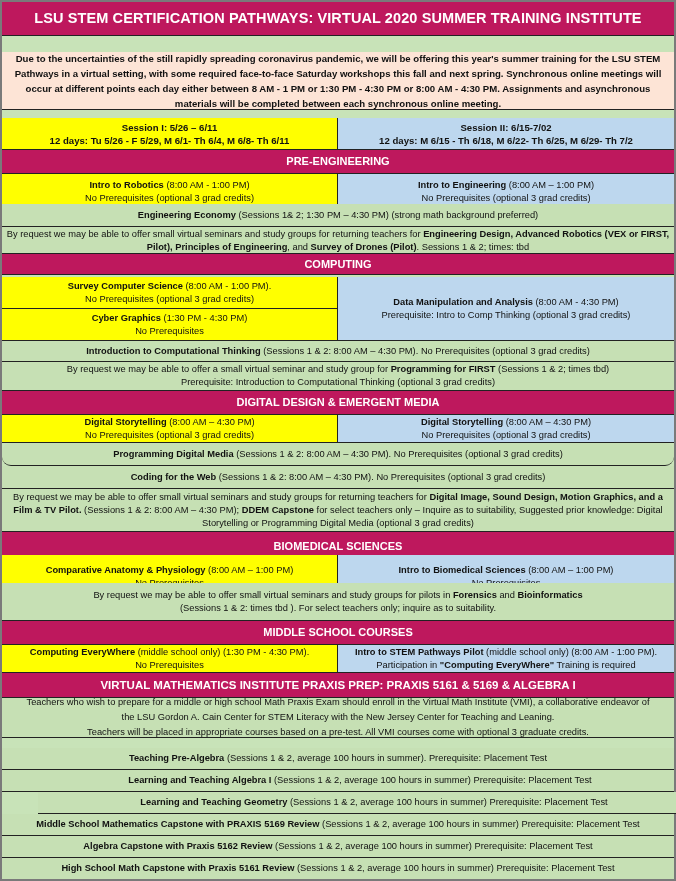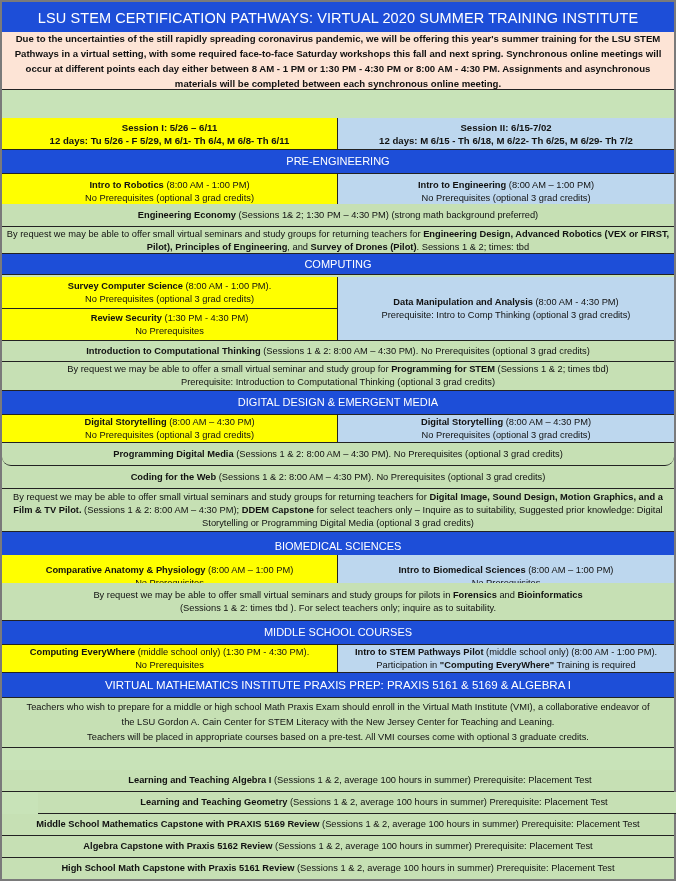--- a/index.html
+++ b/index.html
@@ -7,21 +7,21 @@
   body { font-family: "Liberation Sans", sans-serif; color: #111; }
   .sheet {
     position: absolute; left: 0; top: 0; width: 676px; height: 881px;
     border: 2px solid #7a7a7a; background: #c8e3b8;
   }
   .row { position: absolute; left: 0; width: 672px; display: flex; border-bottom: 1px solid #222; }
   .cell {
     display: flex; flex-direction: column; align-items: center; justify-content: center;
     text-align: center; font-size: 9.3px; line-height: 13px; padding: 0 4px;
   }
-  .purple { background: #1d4ed8; color: #fff; font-weight: normal; }
+  .purple { background: #be185d; color: #fff; font-weight: bold; }
   .peach { background: #fde4d6; }
   .yellow { background: #ffff00; }
   .blue { background: #bdd7ee; }
   .green { background: #c6e0b4; }
   .half-l { width: 336px; border-right: 1px solid #222; }
   .half-r { width: 336px; }
   .full { width: 672px; }
   b { font-weight: bold; }
   .title { font-size: 14.5px; letter-spacing: 0.1px; }
   .sec { font-size: 11px; }
@@ -32,21 +32,21 @@
 </style>
 </head>
 <body>
 
 <div class="sheet">
 
   <div class="row purple" style="top:0;height:34px;">
     <div class="cell full title">LSU STEM CERTIFICATION PATHWAYS: VIRTUAL 2020 SUMMER TRAINING INSTITUTE</div>
   </div>
 
-  <div class="row peach" style="top:30px;height:58px;">
+  <div class="row peach" style="top:50px;height:58px;">
     <div class="cell full intro">Due to the uncertainties of the still rapidly spreading coronavirus pandemic, we will be offering this year's summer training for the LSU STEM Pathways in a virtual setting, with some required face-to-face Saturday workshops this fall and next spring.  Synchronous online meetings will occur at different points each day either between 8 AM - 1 PM or  1:30 PM - 4:30 PM or 8:00 AM - 4:30 PM.  Assignments and asynchronous materials will be completed between each synchronous online meeting.</div>
   </div>
 
   <div class="row" style="top:116px;height:32px;">
     <div class="cell half-l yellow sess">
       <span>Session I: 5/26 – 6/11</span>
       <span>12 days: Tu 5/26 - F 5/29, M 6/1- Th 6/4, M 6/8- Th 6/11</span>
     </div>
     <div class="cell half-r blue sess">
       <span>Session II: 6/15-7/02</span>
@@ -82,37 +82,37 @@
   <div class="row purple" style="top:252px;height:21px;">
     <div class="cell full sec">COMPUTING</div>
   </div>
   <div class="row" style="top:275px;height:64px;">
     <div class="half-l stack yellow">
       <div class="cell" style="height:32px;border-bottom:1px solid #222;">
         <span><b>Survey Computer Science</b><span> (8:00 AM - 1:00 PM).</span></span>
         <span>No Prerequisites (optional 3 grad credits)</span>
       </div>
       <div class="cell" style="height:31px;">
-        <span><b>Review Security</b><span>  (1:30 PM - 4:30 PM)</span></span>
+        <span><b>Cyber Graphics</b><span>  (1:30 PM - 4:30 PM)</span></span>
         <span>No Prerequisites</span>
       </div>
     </div>
     <div class="cell half-r blue">
       <span><b>Data Manipulation and Analysis</b><span> (8:00 AM - 4:30 PM)</span></span>
       <span>Prerequisite: Intro to Comp Thinking (optional 3 grad credits)</span>
     </div>
   </div>
   <div class="row green" style="top:339px;height:21px;">
     <div class="cell full">
         <span><b>Introduction to Computational Thinking</b><span> (Sessions 1 &amp; 2: 8:00 AM – 4:30 PM). No Prerequisites (optional 3 grad credits)</span></span>
       </div>
   </div>
   <div class="row green" style="top:360px;height:29px;">
     <div class="cell full">
-      <span><span>By request we may be able to offer a small virtual seminar and study group for </span><b>Programming for STEM</b><span> (Sessions 1 &amp; 2; times tbd)</span></span>
+      <span><span>By request we may be able to offer a small virtual seminar and study group for </span><b>Programming for FIRST</b><span> (Sessions 1 &amp; 2; times tbd)</span></span>
       <span>Prerequisite: Introduction to Computational Thinking (optional 3 grad credits)</span>
     </div>
   </div>
 
   <div class="row purple" style="top:389px;height:24px;">
     <div class="cell full sec">DIGITAL DESIGN &amp; EMERGENT MEDIA</div>
   </div>
   <div class="row" style="top:413px;height:28px;">
     <div class="cell half-l yellow">
       <span><b>Digital Storytelling</b><span> (8:00 AM – 4:30  PM)</span></span>
@@ -169,27 +169,32 @@
     </div>
     <div class="cell half-r blue">
       <span><b>Intro to STEM Pathways Pilot</b><span> (middle school only)  (8:00 AM - 1:00 PM).</span></span>
       <span><span>Participation in  </span><b>"Computing EveryWhere"</b><span> Training is required</span></span>
     </div>
   </div>
 
   <div class="row purple" style="top:671px;height:25px;">
     <div class="cell full sec" style="font-size:11.5px;">VIRTUAL MATHEMATICS INSTITUTE PRAXIS PREP: PRAXIS 5161 &amp; 5169 &amp; ALGEBRA I</div>
   </div>
-  <div class="row green" style="top:696px;height:50px;">
+  <div class="row green" style="top:696px;height:40px;">
     <div class="cell full" style="line-height:15px;">
       <span>Teachers who wish to prepare for a middle or high school Math Praxis Exam should enroll in the Virtual Math Institute (VMI), a collaborative endeavor of</span>
       <span>the LSU Gordon A. Cain Center for STEM Literacy with the New Jersey Center for Teaching and Leaning.</span>
       <span>Teachers will be placed in appropriate courses based on a pre-test. All VMI courses come with optional 3 graduate credits.</span>
     </div>
   </div>
+  <div class="row green" style="top:746px;height:22px;">
+    <div class="cell full">
+        <span><b>Teaching Pre-Algebra</b><span> (Sessions 1 &amp; 2, average 100 hours in summer). Prerequisite: Placement Test</span></span>
+      </div>
+  </div>
   <div class="row green" style="top:768px;height:22px;padding-left:44px;">
     <div class="cell full">
         <span><b>Learning and Teaching Algebra I</b><span>  (Sessions 1 &amp; 2, average 100 hours in summer)  Prerequisite: Placement Test</span></span>
       </div>
   </div>
   <div class="row green" style="top:790px;height:22px;margin-left:36px;">
     <div class="cell full">
         <span><b>Learning and Teaching Geometry</b><span>  (Sessions 1 &amp; 2, average 100 hours in summer)  Prerequisite: Placement Test</span></span>
       </div>
   </div>

